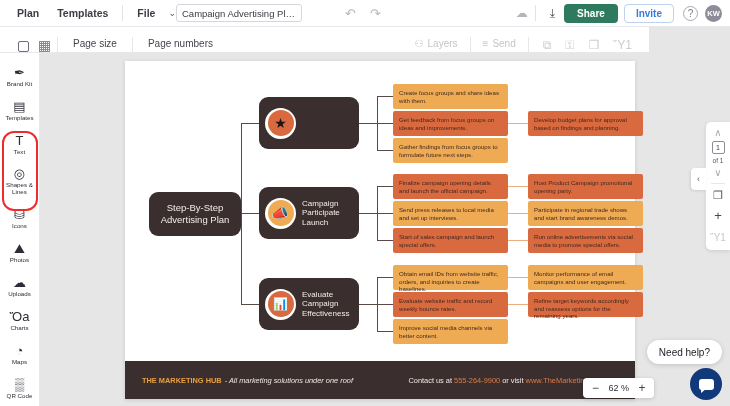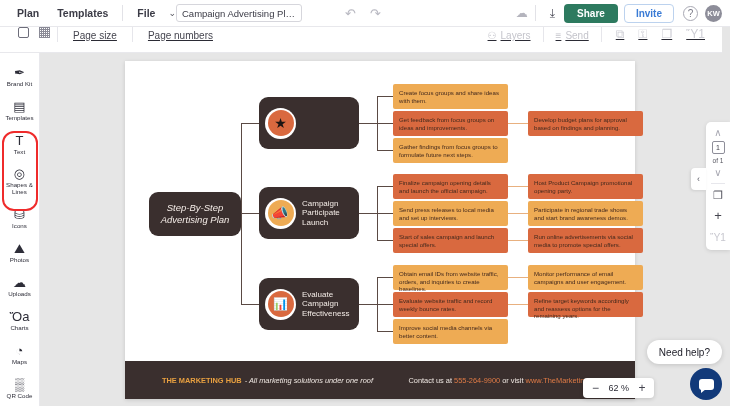--- a/index.html
+++ b/index.html
@@ -51,23 +51,23 @@
     width: 17px; height: 17px; border-radius: 50%; background: #8d8d99;
     color: #fff; font-size: 7.5px; font-weight: bold;
     display: flex; align-items: center; justify-content: center;
     margin-left: 7px; cursor: pointer;
   }
   .cloud-ic { color: #b4b4bd; font-size: 12px; margin-right: 2px; cursor: pointer; }
   .dl-ic { color: #4a4a56; font-size: 12px; margin: 0 9px; cursor: pointer; }
 
   
   #toolbar2 {
-    position: absolute; left: 0; top: 27px; width: 722px; height: 26px;
+    position: absolute; left: 0; top: 27px; width: 649px; height: 26px;
     background: #fff; border-bottom: 1px solid #e8e8ec;
-    display: flex; align-items: flex-start; padding: 0 10px; text-decoration: underline;
+    display: flex; align-items: flex-end; padding: 0 10px;
   }
   .sq-ic {
     width: 11px; height: 11px; border: 1.3px solid #6d6d7a; border-radius: 2px;
     margin-right: 10px; cursor: pointer;
   }
   .grid-ic {
     width: 11px; height: 11px; cursor: pointer;
     background:
       repeating-linear-gradient(0deg,#8a8a96 0 1px,transparent 1px 2px),
       repeating-linear-gradient(90deg,#8a8a96 0 1px,transparent 1px 2px);
@@ -107,21 +107,21 @@
   }
 
   
   .node-main {
     position: absolute; background: #3a2f2e; border-radius: 9px;
     display: flex; align-items: center; color: #f4ece7;
   }
   #node-root {
     left: 24px; top: 131px; width: 92px; height: 44px;
     justify-content: center; text-align: center;
-    font-size: 9.5px; line-height: 12px; font-style: italic;
+    font-size: 9.5px; line-height: 12px;
   }
   .branch {
     width: 100px; height: 52px; left: 134px; padding-left: 6px; gap: 6px;
   }
   .br-icon-wrap {
     width: 31px; height: 31px; border-radius: 50%; background: #fff;
     display: flex; align-items: center; justify-content: center; flex: none;
   }
   .br-icon-inner {
     width: 26px; height: 26px; border-radius: 50%;
@@ -138,21 +138,21 @@
   .rust  { background: #d9693f; }
 
   .conn { position: absolute; background: #5a4a44; }
   .conn-l { position: absolute; background: #e8b07f; }
 
   #footer-bar {
     position: absolute; left: 0; bottom: 0; width: 510px; height: 38px;
     background: #3a2f2e; display: flex; align-items: center;
     padding: 0 17px; font-size: 7.4px;
   }
-  .fb-brand { color: #e8a040; font-weight: bold; margin-left: 20px; }
+  .fb-brand { color: #e8a040; font-weight: bold; }
   .fb-tag { color: #efe7e2; font-style: italic; }
   .fb-right { margin-left: auto; color: #efe7e2; }
   .fb-accent { color: #e07b46; }
 
   
   #pagepanel {
     position: absolute; right: 0; top: 122px; width: 24px; height: 128px;
     background: #fff; border-radius: 5px 0 0 5px;
     box-shadow: 0 1px 4px rgba(0,0,0,.12);
     display: flex; flex-direction: column; align-items: center;

